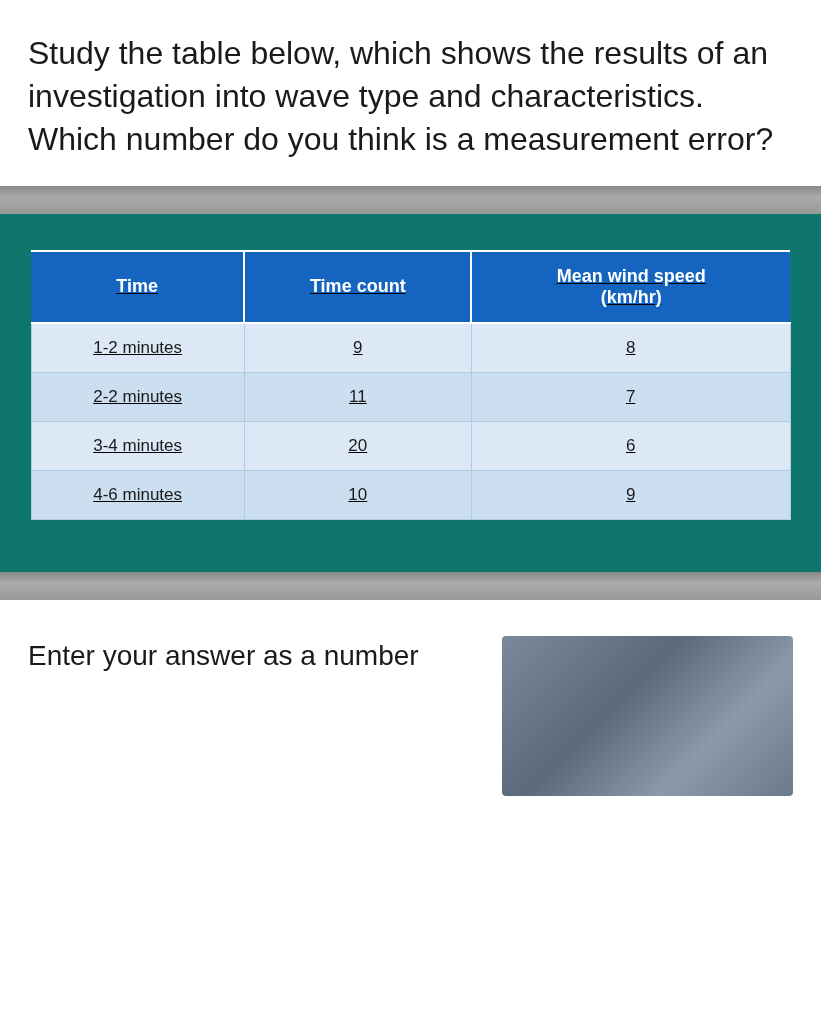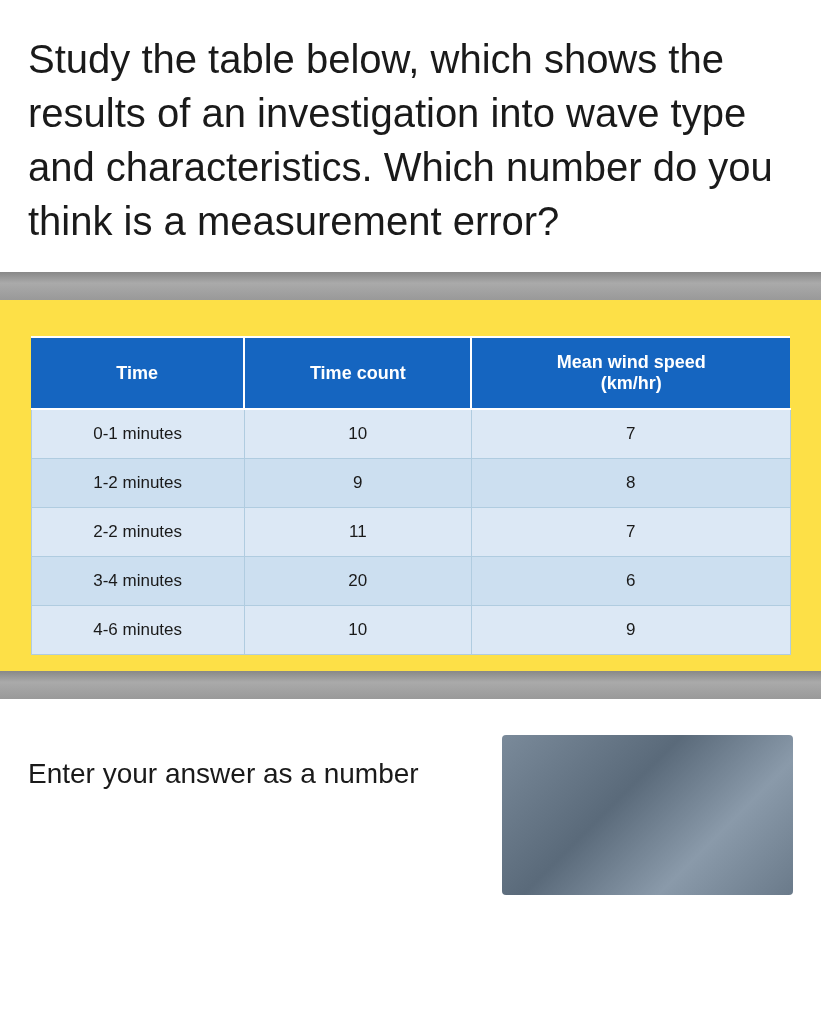--- a/index.html
+++ b/index.html
@@ -15,36 +15,37 @@
       background: #ffffff;
       overflow-x: hidden;
     }
 
     .question-section {
       background: #ffffff;
       padding: 32px 28px 24px 28px;
     }
 
     .question-text {
-      font-size: 40px;
+      font-size: 32px;
       line-height: 1.35;
       color: #1a1a1a;
       font-weight: 400;
     }
 
     .divider-bar {
       width: 100%;
       height: 28px;
       background: linear-gradient(to bottom, #888 0%, #aaa 40%, #999 100%);
       position: relative;
     }
 
     .table-section {
-      background: #fde047;
-      padding: 36px 28px 16px 28px;
+      background: #0f766e;
+      padding: 36px 28px 52px 28px;
+      text-decoration: underline;
     }
 
     .data-table {
       width: 760px;
       border-collapse: collapse;
       margin: 0 auto;
     }
 
     .data-table thead tr th {
       background-color: #1565c0;
@@ -94,21 +95,20 @@
       background: #ffffff;
       padding: 36px 28px 36px 28px;
       display: flex;
       align-items: flex-start;
       min-height: 180px;
     }
 
     .answer-text-block {
       flex: 0 0 62%;
       max-width: 62%;
-      margin-top: 19px;
     }
 
     .answer-label {
       font-size: 28px;
       color: #1a1a1a;
       font-weight: 400;
       line-height: 1.4;
     }
 
     .answer-image-block {
@@ -131,25 +131,20 @@
 <div class="table-section">
   <table class="data-table">
     <thead>
       <tr>
         <th>Time</th>
         <th>Time count</th>
         <th>Mean wind speed<br>(km/hr)</th>
       </tr>
     </thead>
     <tbody id="table-body">
-    <tr>
-          <td>0-1 minutes</td>
-          <td>10</td>
-          <td>7</td>
-        </tr>
         <tr>
           <td>1-2 minutes</td>
           <td>9</td>
           <td>8</td>
         </tr>
         <tr>
           <td>2-2 minutes</td>
           <td>11</td>
           <td>7</td>
         </tr>

